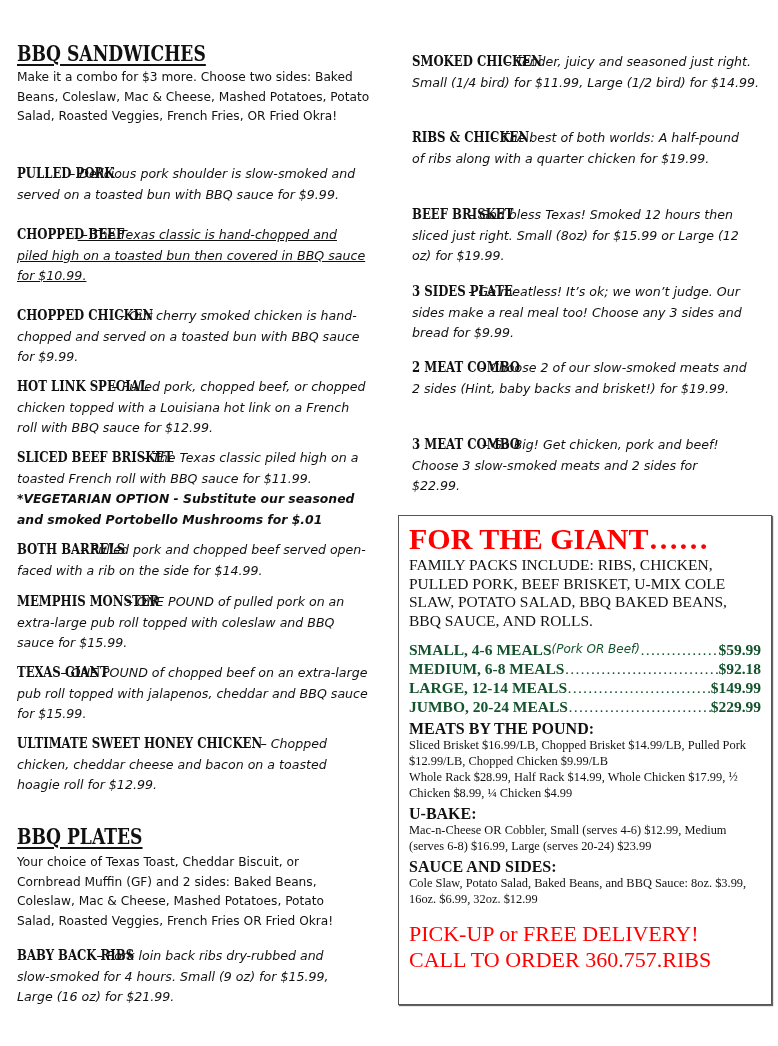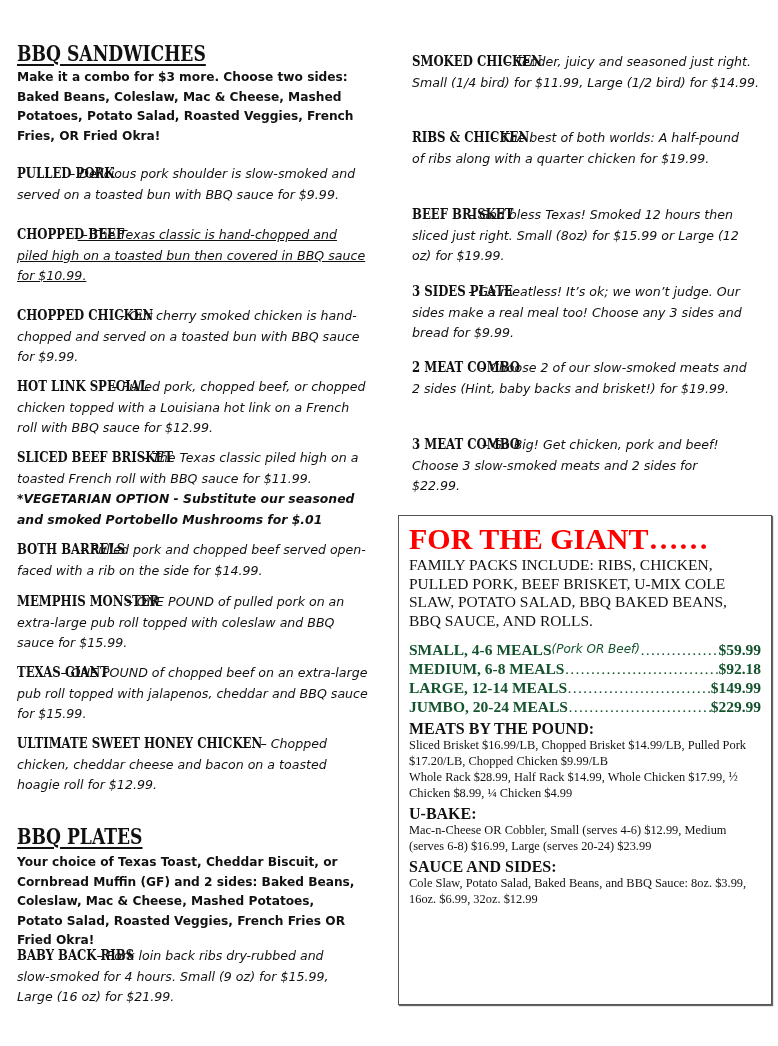--- a/index.html
+++ b/index.html
@@ -17,21 +17,21 @@
     transform-origin: left center;
     text-decoration: underline;
     text-decoration-thickness: 2px;
     text-underline-offset: 3px;
     display: inline-block;
     white-space: nowrap;
     line-height: 26px;
   }
   .intro {
     font-family: "DejaVu Sans", sans-serif;
-    font-weight: bold;
+    font-weight: normal;
     font-size: 12.2px;
     line-height: 19.5px;
     margin: 0;
   }
   .item {
     font-family: "DejaVu Sans", sans-serif;
     font-style: italic;
     font-size: 12.6px;
     line-height: 20.5px;
     margin: 0;
@@ -200,20 +200,24 @@
     <span class="pack-dots">……………………………………………………………………………</span>
     <span class="pack-price">$149.99</span>
   </div>
   <div class="pack-row">
     <span class="pack-label">JUMBO, 20-24 MEALS </span>
     <span class="pack-dots">……………………………………………………………………………</span>
     <span class="pack-price">$229.99</span>
   </div>
 
   <p class="sub-head">MEATS BY THE POUND:</p>
-  <p class="sub-body">Sliced Brisket $16.99/LB, Chopped Brisket $14.99/LB, Pulled Pork $17.20/LB, Chopped Chicken $9.99/LB</p>
+  <p class="sub-body">Sliced Brisket $16.99/LB, Chopped Brisket $14.99/LB, Pulled Pork $12.99/LB, Chopped Chicken $9.99/LB</p>
   <p class="sub-body">Whole Rack $28.99, Half Rack $14.99, Whole Chicken $17.99, ½ Chicken $8.99, ¼ Chicken $4.99</p>
   <p class="sub-head">U-BAKE:</p>
   <p class="sub-body">Mac-n-Cheese OR Cobbler, Small (serves 4-6) $12.99, Medium (serves 6-8) $16.99, Large (serves 20-24) $23.99</p>
   <p class="sub-head">SAUCE AND SIDES:</p>
   <p class="sub-body">Cole Slaw, Potato Salad, Baked Beans, and BBQ Sauce: 8oz. $3.99, 16oz. $6.99, 32oz. $12.99</p>
 
+  <p class="fridge-footer">
+    <span>PICK-UP or FREE DELIVERY!</span><br>
+    <span>CALL TO ORDER 360.757.RIBS</span>
+  </p>
 </div>
 
 </body></html>

